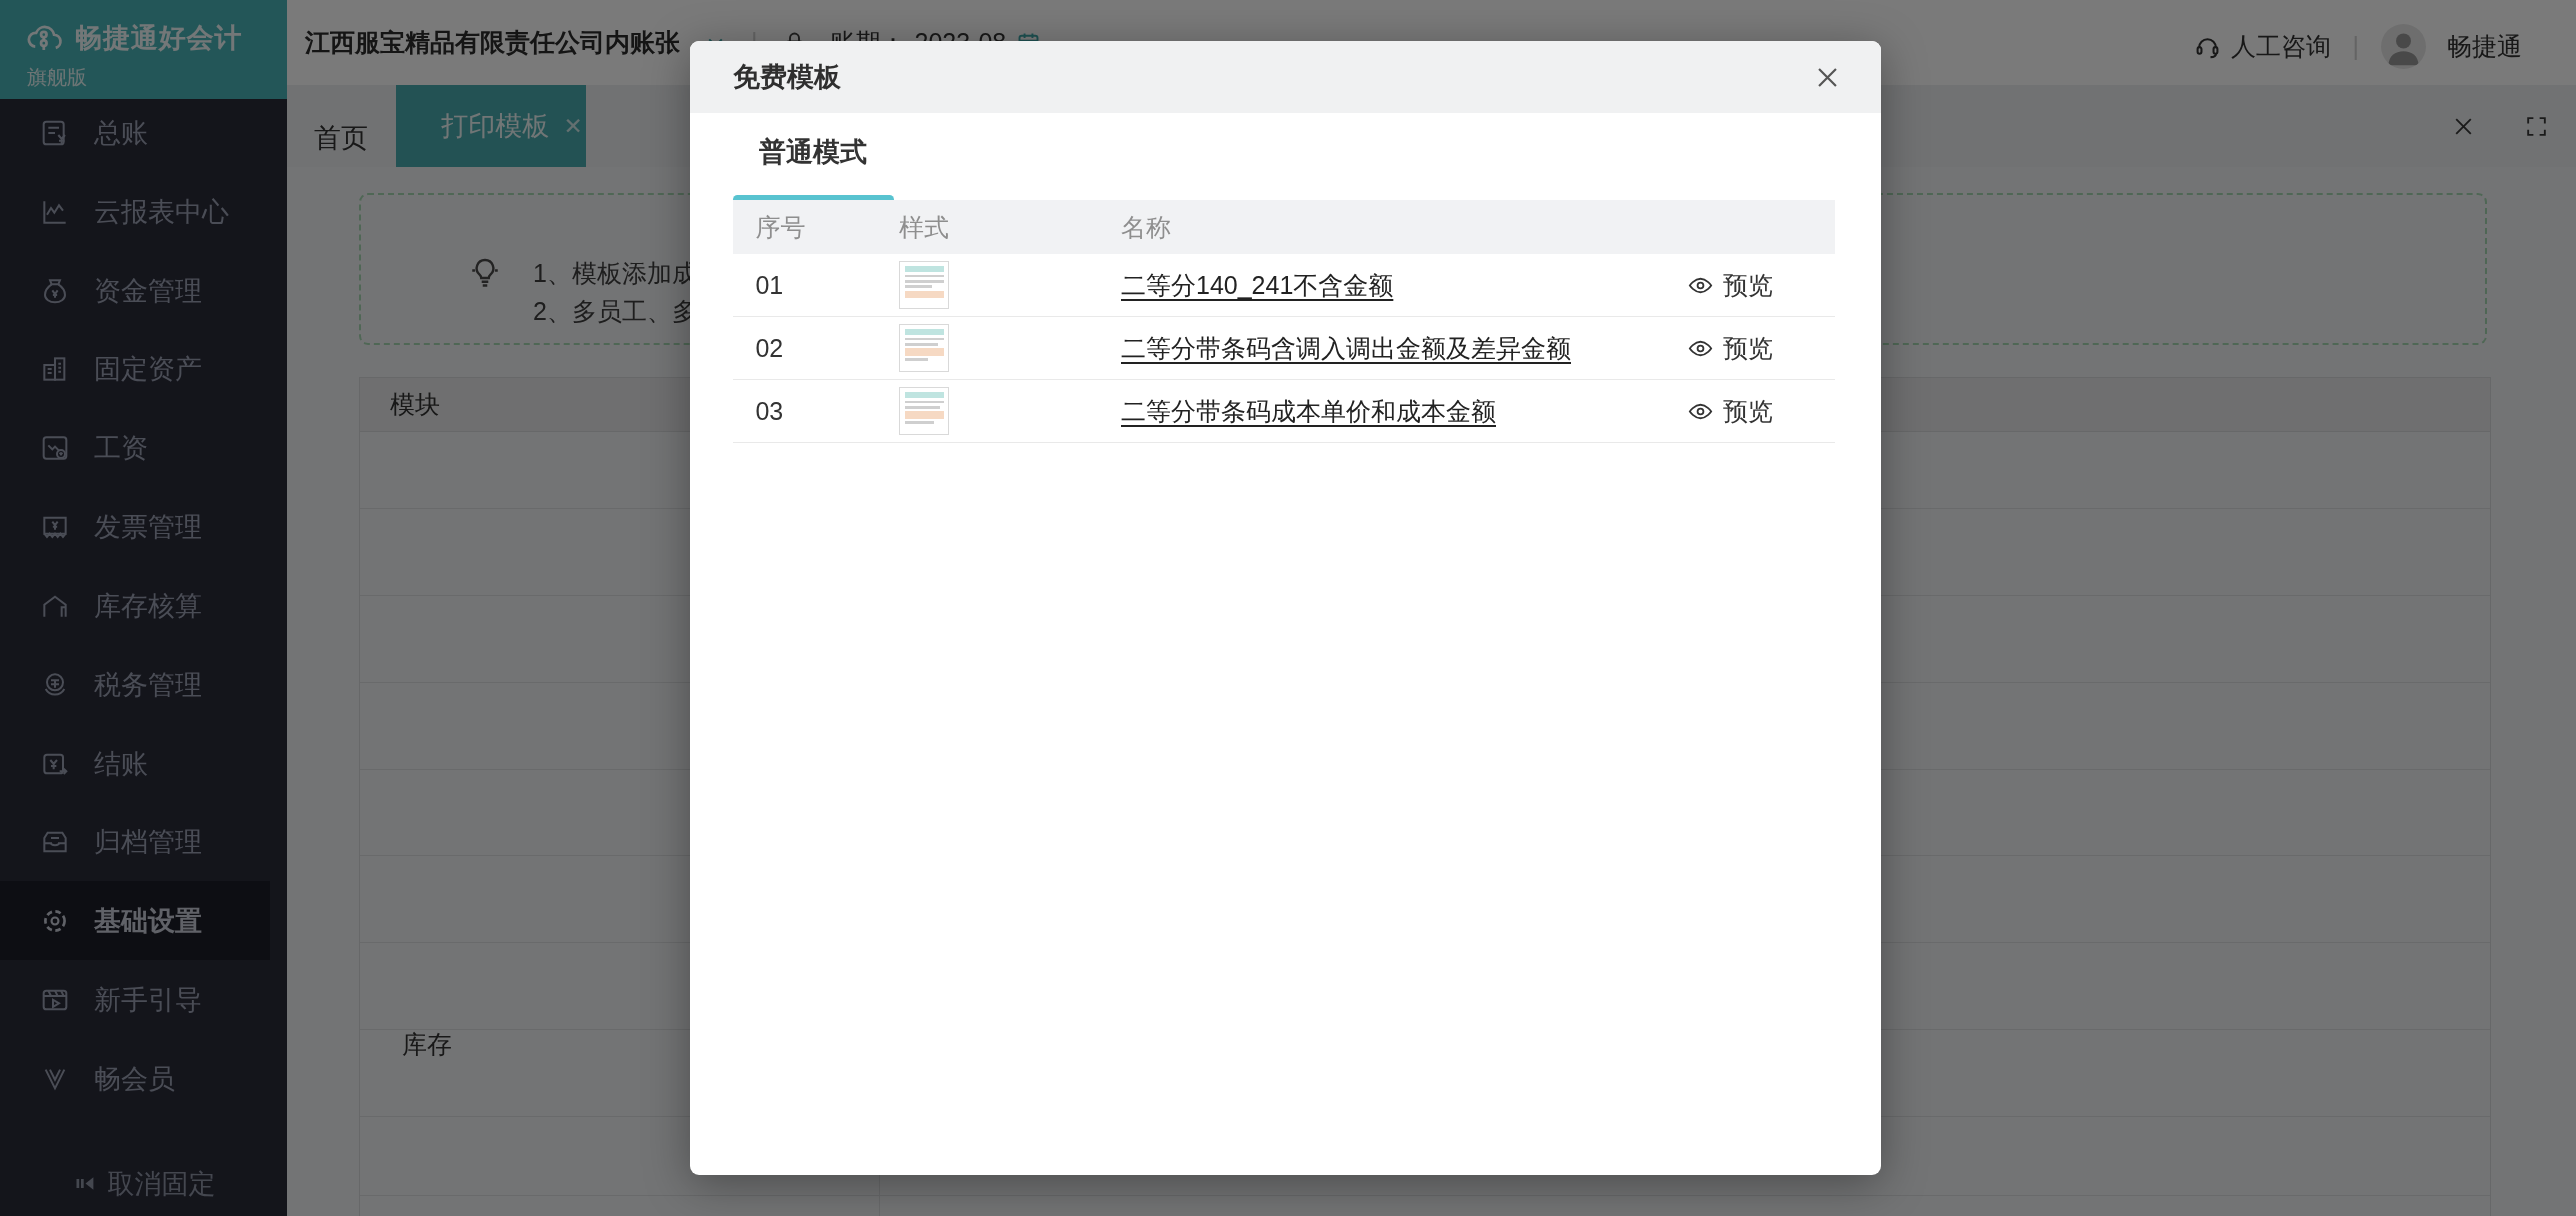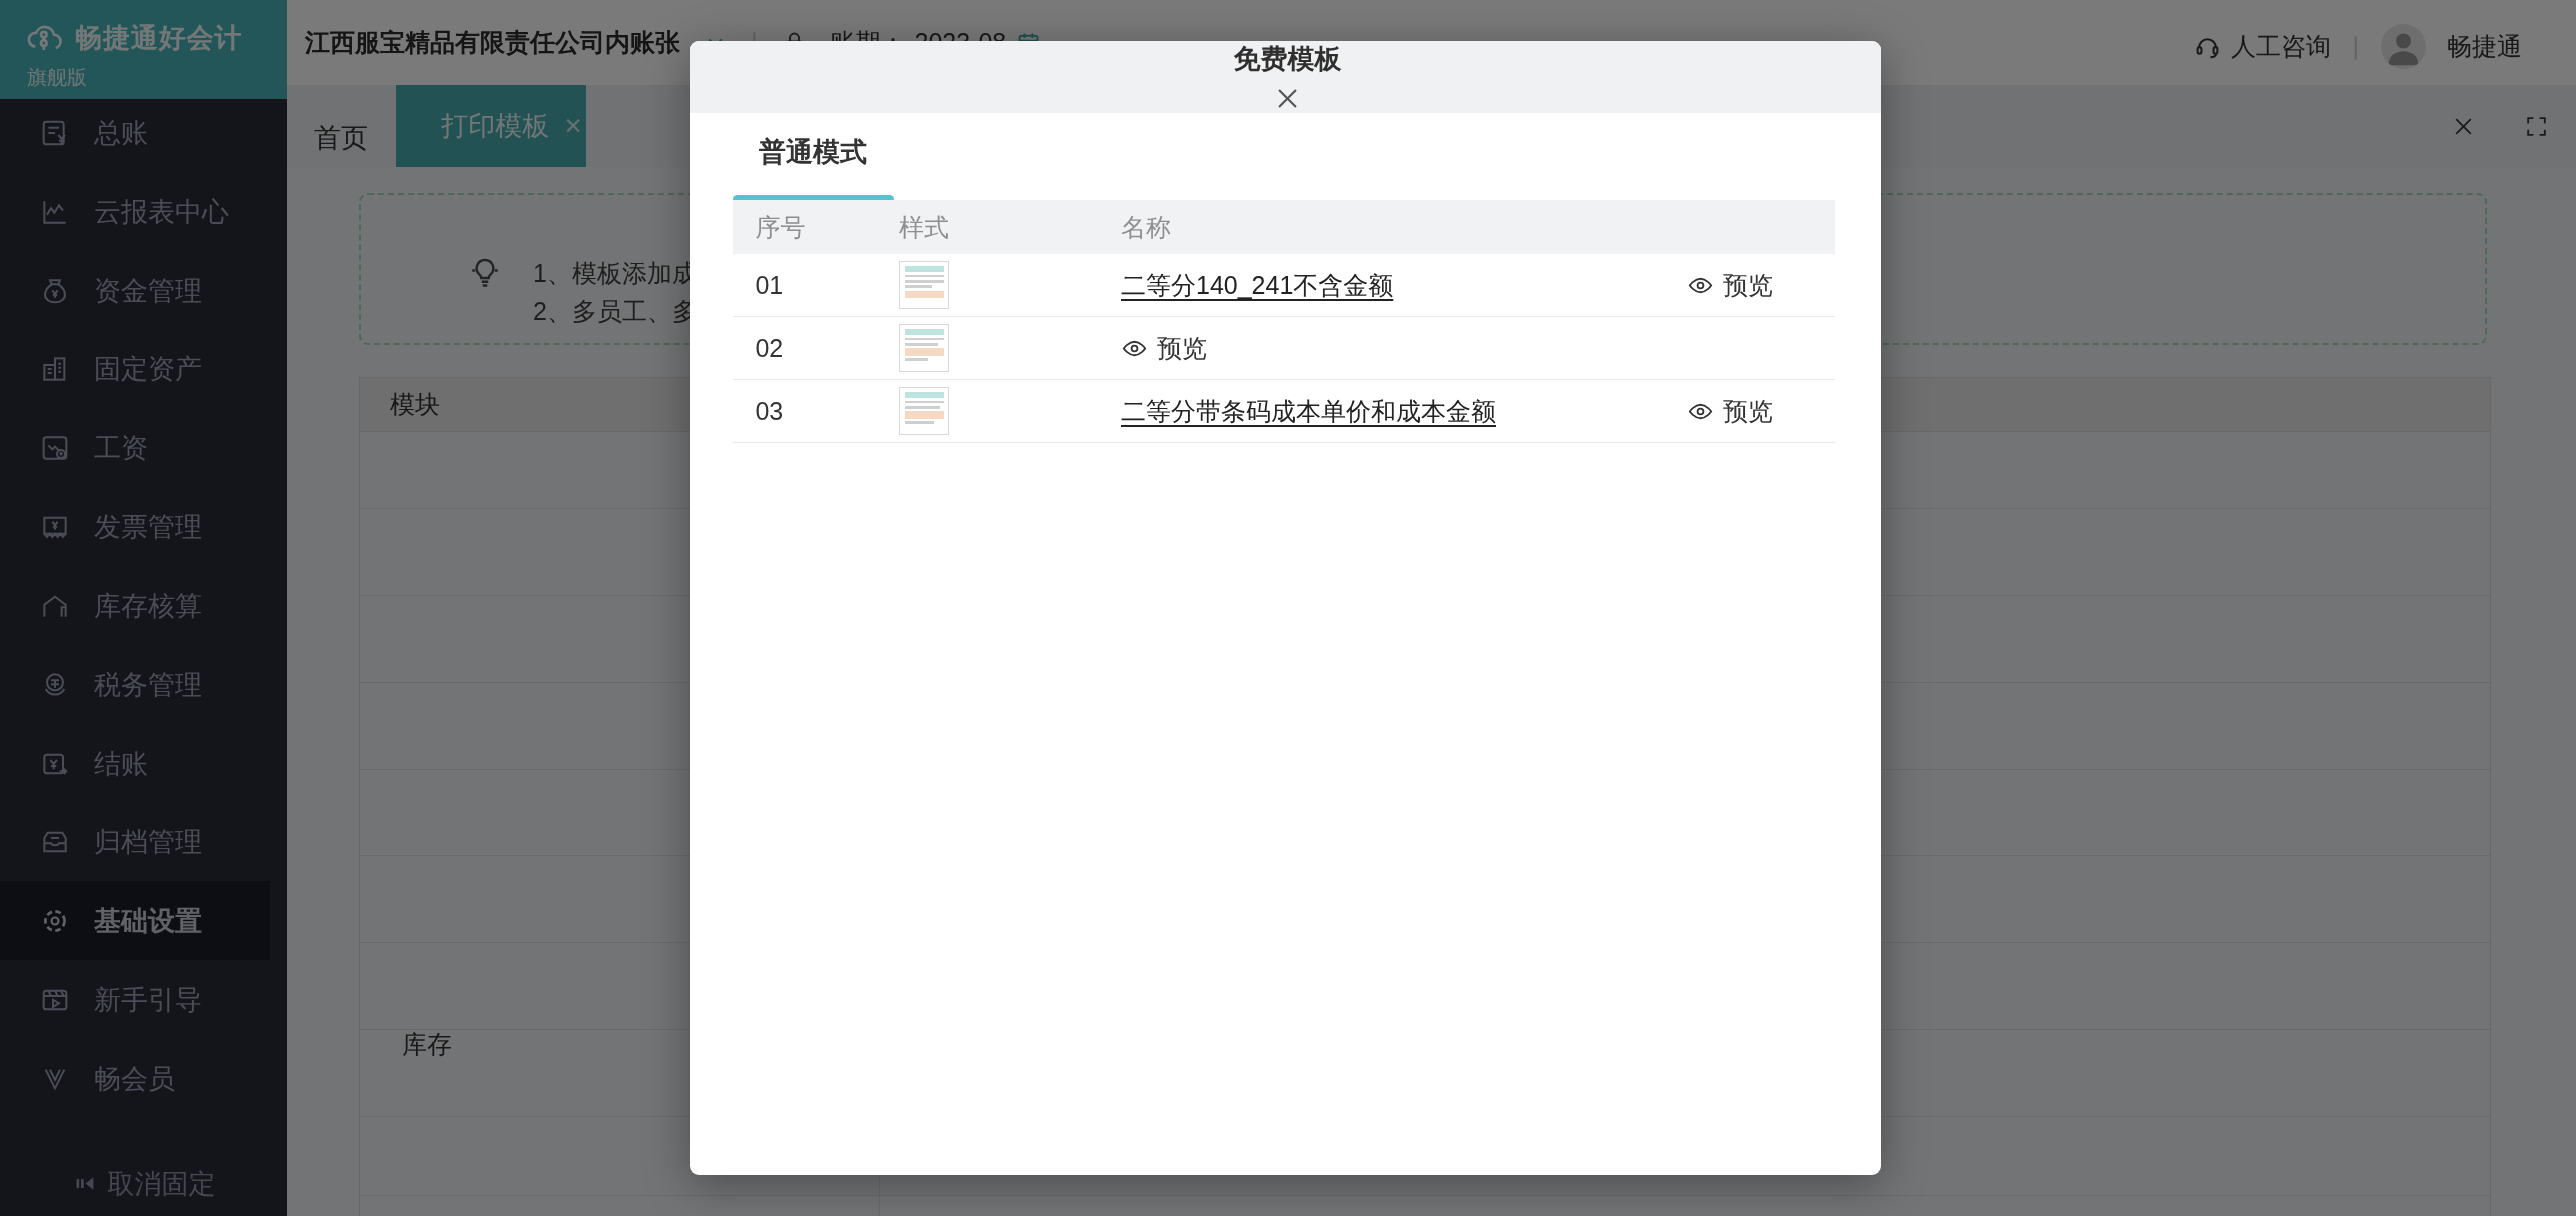--- a/index.html
+++ b/index.html
@@ -46,21 +46,21 @@
   .tip-link { color:#3fa9ab; }
   .module-table { position:absolute; left:72px; top:210px; width:2132px; height:840px; border:0.9px solid #d8d9db; border-bottom:none; }
   .module-head { position:absolute; left:0; top:0; width:100%; height:54px; background:#e8e9eb; border-bottom:0.9px solid #d8d9db; display:flex; align-items:center; padding-left:30px; font-size:25px; color:#333; }
   .hline { position:absolute; left:0; width:100%; height:0.9px; background:#dcdddf; }
   .vline { position:absolute; top:0; width:0.9px; height:100%; background:#dcdddf; }
   .inv-label { position:absolute; left:42px; top:650px; font-size:25px; color:#333; }
 
   
   .overlay { position:absolute; inset:0; background:rgba(0,0,0,.52); z-index:5; }
   .modal { position:absolute; left:690px; top:41px; width:1191px; height:1134px; background:#fff; border-radius:9px; box-shadow:0 9px 45px rgba(0,0,0,.35); z-index:10; }
-  .modal-head { position:absolute; left:0; top:0; width:100%; height:72px; background:#f0f1f2; border-radius:9px 9px 0 0; display:flex; align-items:center; justify-content:space-between; padding:0 39px 0 43px;flex-direction:column; }
+  .modal-head { position:absolute; left:0; top:0; width:100%; height:72px; background:#f0f1f2; border-radius:9px 9px 0 0; display:flex; align-items:center; justify-content:space-between; padding:0 39px 0 43px; }
   .modal-title { font-size:27px; font-weight:bold; color:#2f2f2f; }
   .modal-close { color:#555; cursor:pointer; display:flex; }
   .mtab { position:absolute; left:69px; top:93px; font-size:27px; font-weight:bold; color:#333; cursor:pointer; }
   .mtab-underline { position:absolute; left:43px; top:154px; width:161px; height:9px; border-radius:4.5px; background:#58c3d0; }
   .mtable { position:absolute; left:43px; top:159px; width:1102px; }
   .mt-head { position:relative; height:54px; background:#f1f2f4; display:flex; align-items:center; font-size:25px; color:#8e8e8e; }
   .mt-row { position:relative; height:63px; display:flex; align-items:center; border-bottom:0.9px solid #e9e9e9; font-size:25px; color:#333; }
   .c-no { width:166px; padding-left:22.4px; }
   .c-style { width:222px; }
   .c-name { flex:1; }
@@ -391,20 +391,21 @@
         <span class="c-no">02</span>
         <span class="c-style">
             <span class="thumb">
               <span class="th-bar"></span>
               <span class="th-ln"></span>
               <span class="th-ln" style="width:85%"></span>
               <span class="th-peach"></span>
               <span class="th-ln" style="width:60%"></span>
             </span>
           </span>
+        <span class="c-name"><span class="tpl-link">二等分带条码含调入调出金额及差异金额</span></span>
         <span class="c-act">
           <span>
               <svg width="27" height="27" viewBox="0 0 24 24" fill="none" stroke="#333" stroke-width="1.6">
                 <path d="M2.5 12S6.5 6 12 6s9.5 6 9.5 6-4 6-9.5 6-9.5-6-9.5-6z"></path>
                 <circle cx="12" cy="12" r="2.6"></circle>
               </svg>
             </span>
           <span>预览</span>
         </span>
       </div>

